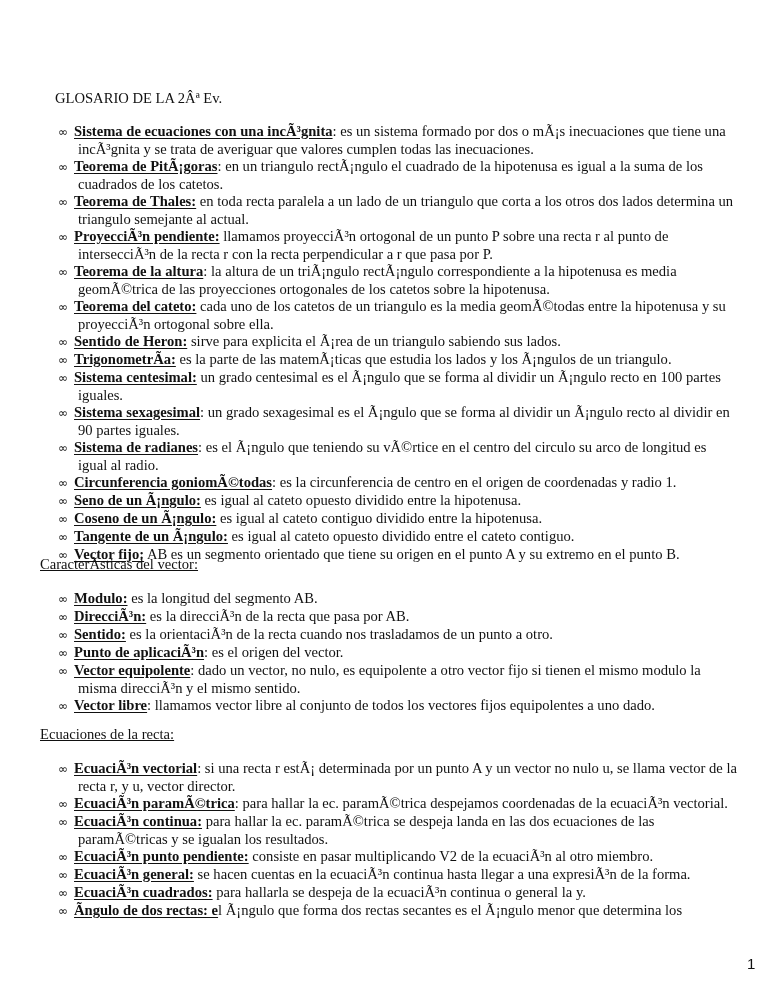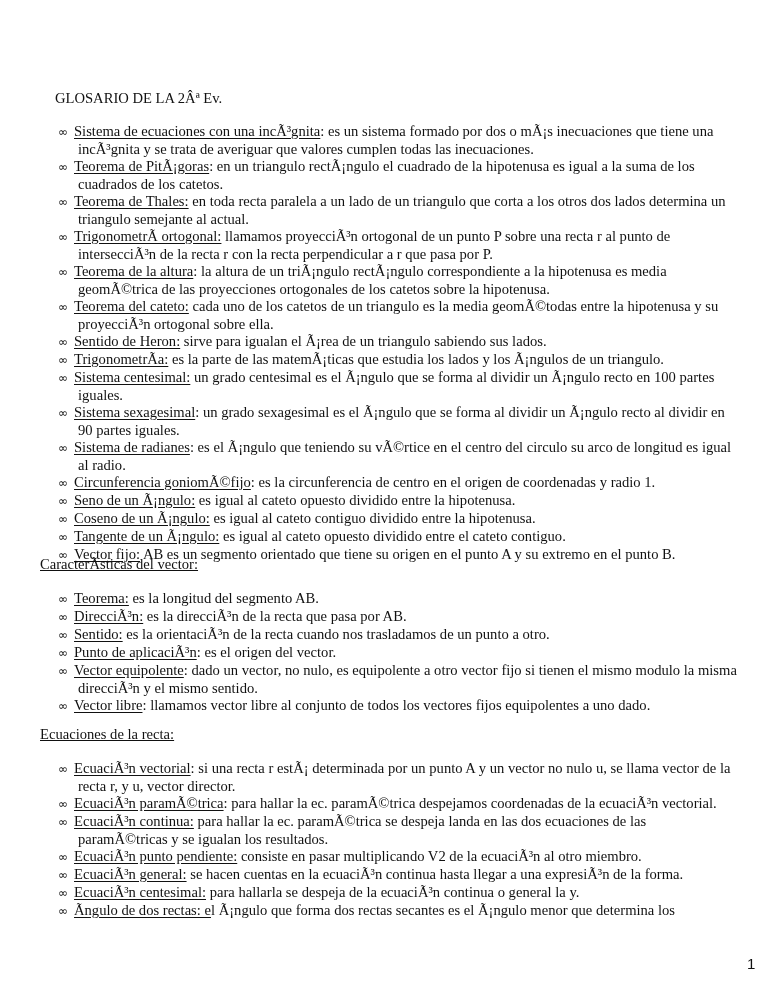--- a/index.html
+++ b/index.html
@@ -9,63 +9,63 @@
     color: #111111;
     font-size: 14.6px;
     line-height: 17px;
   }
   .page { position: absolute; left: 0; top: 0; width: 768px; height: 828px; background: #fff; }
   .title { position: absolute; left: 55px; top: 90px; }
   .section-heading { position: absolute; left: 40px; text-decoration: underline; }
   .list { position: absolute; left: 58px; width: 680px; margin: 0; padding: 0; list-style: none; }
   .item { position: relative; padding-left: 20px; text-indent: -20px; margin: 0; }
   .bullet { display: inline-block; width: 16px; text-indent: 0; font-family: "DejaVu Sans", sans-serif; font-size: 12px; }
-  .term { text-decoration: underline; text-underline-offset: 2px; }
+  .term { text-decoration: underline; text-underline-offset: 2px; font-weight: bold; }
   .page-number { position: absolute; left: 747px; top: 955px; font-family: "Liberation Sans", sans-serif; font-size: 15px; }
 </style>
 </head>
 <body>
 
 <div class="page">
   <div class="title">GLOSARIO DE LA 2Âª Ev.</div>
 
   <ul class="list" id="list-0" style="top:123px">
       <li class="item"><span class="bullet">∞</span><span class="term">Sistema de ecuaciones con una incÃ³gnita</span><span>: es un sistema formado por dos o mÃ¡s inecuaciones que tiene una incÃ³gnita y se trata de averiguar que valores cumplen todas las inecuaciones.</span></li>
       <li class="item"><span class="bullet">∞</span><span class="term">Teorema de PitÃ¡goras</span><span>: en un triangulo rectÃ¡ngulo el cuadrado de la hipotenusa es igual a la suma de los cuadrados de los catetos.</span></li>
       <li class="item"><span class="bullet">∞</span><span class="term">Teorema de Thales:</span><span> en toda recta paralela a un lado de un triangulo que corta a los otros dos lados determina un triangulo semejante al actual.</span></li>
-      <li class="item"><span class="bullet">∞</span><span class="term">TrigonometrÃ ortogonal:</span><span> llamamos proyecciÃ³n ortogonal de un punto P sobre una recta r al punto de intersecciÃ³n de la recta r con la recta perpendicular a r que pasa por P.</span></li>
+      <li class="item"><span class="bullet">∞</span><span class="term">ProyecciÃ³n pendiente:</span><span> llamamos proyecciÃ³n ortogonal de un punto P sobre una recta r al punto de intersecciÃ³n de la recta r con la recta perpendicular a r que pasa por P.</span></li>
       <li class="item"><span class="bullet">∞</span><span class="term">Teorema de la altura</span><span>: la altura de un triÃ¡ngulo rectÃ¡ngulo correspondiente a la hipotenusa es media geomÃ©trica de las proyecciones ortogonales de los catetos sobre la hipotenusa.</span></li>
       <li class="item"><span class="bullet">∞</span><span class="term">Teorema del cateto:</span><span> cada uno de los catetos de un triangulo es la media geomÃ©todas entre la hipotenusa y su proyecciÃ³n ortogonal sobre ella.</span></li>
-      <li class="item"><span class="bullet">∞</span><span class="term">Sentido de Heron:</span><span> sirve para igualan el Ã¡rea de un triangulo sabiendo sus lados.</span></li>
+      <li class="item"><span class="bullet">∞</span><span class="term">Sentido de Heron:</span><span> sirve para explicita el Ã¡rea de un triangulo sabiendo sus lados.</span></li>
       <li class="item"><span class="bullet">∞</span><span class="term">TrigonometrÃ­a:</span><span> es la parte de las matemÃ¡ticas que estudia los lados y los Ã¡ngulos de un triangulo.</span></li>
       <li class="item"><span class="bullet">∞</span><span class="term">Sistema centesimal:</span><span> un grado centesimal es el Ã¡ngulo que se forma al dividir un Ã¡ngulo recto en 100 partes iguales.</span></li>
       <li class="item"><span class="bullet">∞</span><span class="term">Sistema sexagesimal</span><span>: un grado sexagesimal es el Ã¡ngulo que se forma al dividir un Ã¡ngulo recto al dividir en 90 partes iguales.</span></li>
       <li class="item"><span class="bullet">∞</span><span class="term">Sistema de radianes</span><span>: es el Ã¡ngulo que teniendo su vÃ©rtice en el centro del circulo su arco de longitud es igual al radio.</span></li>
-      <li class="item"><span class="bullet">∞</span><span class="term">Circunferencia goniomÃ©fijo</span><span>: es la circunferencia de centro en el origen de coordenadas y radio 1.</span></li>
+      <li class="item"><span class="bullet">∞</span><span class="term">Circunferencia goniomÃ©todas</span><span>: es la circunferencia de centro en el origen de coordenadas y radio 1.</span></li>
       <li class="item"><span class="bullet">∞</span><span class="term">Seno de un Ã¡ngulo:</span><span> es igual al cateto opuesto dividido entre la hipotenusa.</span></li>
       <li class="item"><span class="bullet">∞</span><span class="term">Coseno de un Ã¡ngulo:</span><span> es igual al cateto contiguo dividido entre la hipotenusa.</span></li>
       <li class="item"><span class="bullet">∞</span><span class="term">Tangente de un Ã¡ngulo:</span><span> es igual al cateto opuesto dividido entre el cateto contiguo.</span></li>
       <li class="item"><span class="bullet">∞</span><span class="term">Vector fijo:</span><span> AB es un segmento orientado que tiene su origen en el punto A y su extremo en el punto B.</span></li>
     </ul>
 
   <div class="section-heading" style="top:556px">CaracterÃ­sticas del vector:</div>
   <ul class="list" id="list-1" style="top:590px">
-      <li class="item"><span class="bullet">∞</span><span class="term">Teorema:</span><span> es la longitud del segmento AB.</span></li>
+      <li class="item"><span class="bullet">∞</span><span class="term">Modulo:</span><span> es la longitud del segmento AB.</span></li>
       <li class="item"><span class="bullet">∞</span><span class="term">DirecciÃ³n:</span><span> es la direcciÃ³n de la recta que pasa por AB.</span></li>
       <li class="item"><span class="bullet">∞</span><span class="term">Sentido:</span><span> es la orientaciÃ³n de la recta cuando nos trasladamos de un punto a otro.</span></li>
       <li class="item"><span class="bullet">∞</span><span class="term">Punto de aplicaciÃ³n</span><span>: es el origen del vector.</span></li>
       <li class="item"><span class="bullet">∞</span><span class="term">Vector equipolente</span><span>: dado un vector, no nulo, es equipolente a otro vector fijo si tienen el mismo modulo la misma direcciÃ³n y el mismo sentido.</span></li>
       <li class="item"><span class="bullet">∞</span><span class="term">Vector libre</span><span>: llamamos vector libre al conjunto de todos los vectores fijos equipolentes a uno dado.</span></li>
     </ul>
 
   <div class="section-heading" style="top:726px">Ecuaciones de la recta:</div>
   <ul class="list" id="list-2" style="top:760px">
       <li class="item"><span class="bullet">∞</span><span class="term">EcuaciÃ³n vectorial</span><span>: si una recta r estÃ¡ determinada por un punto A y un vector no nulo u, se llama vector de la recta r, y u, vector director.</span></li>
       <li class="item"><span class="bullet">∞</span><span class="term">EcuaciÃ³n paramÃ©trica</span><span>: para hallar la ec. paramÃ©trica despejamos coordenadas de la ecuaciÃ³n vectorial.</span></li>
       <li class="item"><span class="bullet">∞</span><span class="term">EcuaciÃ³n continua:</span><span> para hallar la ec. paramÃ©trica se despeja landa en las dos ecuaciones de las paramÃ©tricas y se igualan los resultados.</span></li>
       <li class="item"><span class="bullet">∞</span><span class="term">EcuaciÃ³n punto pendiente:</span><span> consiste en pasar multiplicando V2 de la ecuaciÃ³n al otro miembro.</span></li>
       <li class="item"><span class="bullet">∞</span><span class="term">EcuaciÃ³n general:</span><span> se hacen cuentas en la ecuaciÃ³n continua hasta llegar a una expresiÃ³n de la forma.</span></li>
-      <li class="item"><span class="bullet">∞</span><span class="term">EcuaciÃ³n centesimal:</span><span> para hallarla se despeja de la ecuaciÃ³n continua o general la y.</span></li>
+      <li class="item"><span class="bullet">∞</span><span class="term">EcuaciÃ³n cuadrados:</span><span> para hallarla se despeja de la ecuaciÃ³n continua o general la y.</span></li>
       <li class="item"><span class="bullet">∞</span><span class="term">Ãngulo de dos rectas: e</span><span>l Ã¡ngulo que forma dos rectas secantes es el Ã¡ngulo menor que determina los</span></li>
     </ul>
 
   <div class="page-number">1</div>
 </div>
 
 </body></html>

